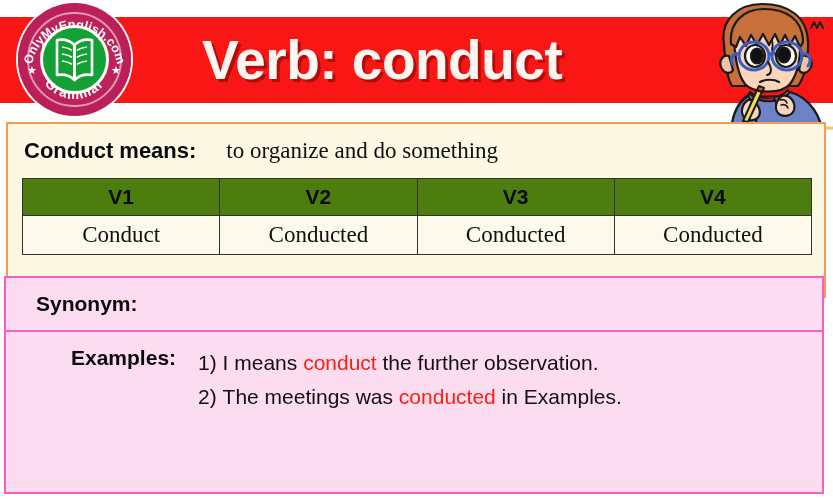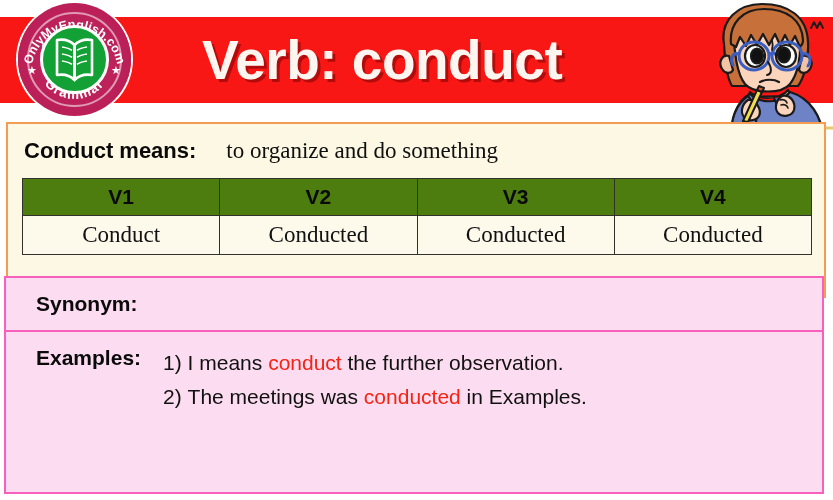--- a/index.html
+++ b/index.html
@@ -205,20 +205,21 @@
     font-family: "Liberation Sans", sans-serif;
     font-size: 21px;
     color: #111111;
     white-space: nowrap;
   }
   #examples-row {
     position: relative;
     display: flex;
     align-items: flex-start;
     padding-top: 14px;
+    padding-left: 35px;
   }
   #examples-label {
     margin-left: 30px;
     font-family: "Liberation Sans", sans-serif;
     font-weight: bold;
     font-size: 21px;
     color: #0a0a0a;
     white-space: nowrap;
     flex: 0 0 auto;
   }

